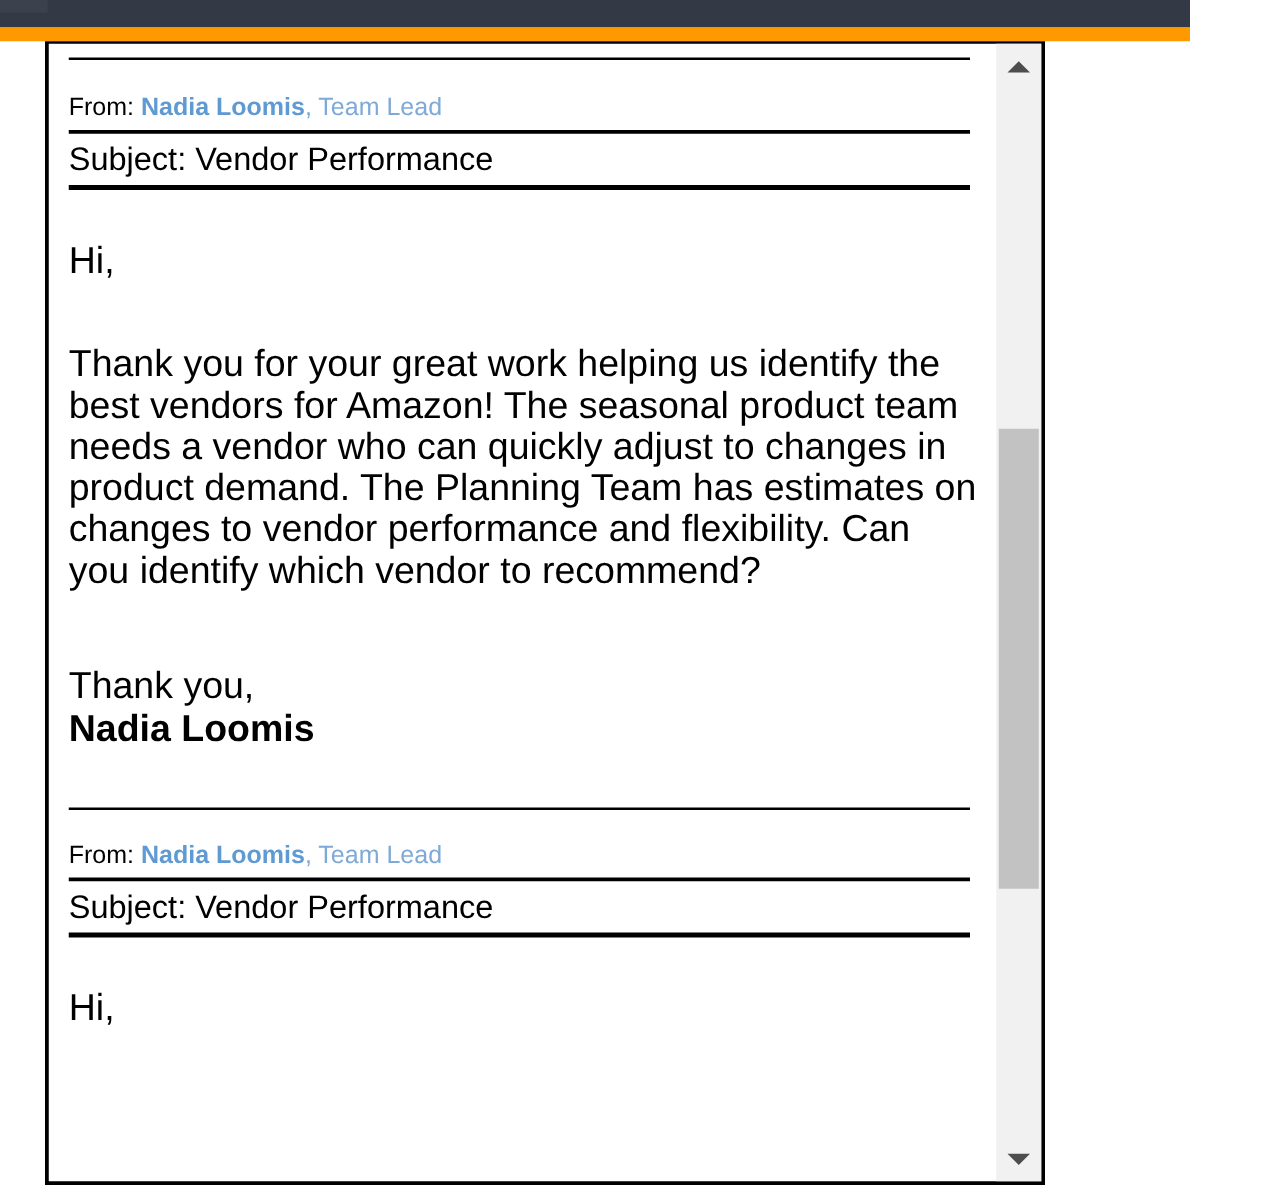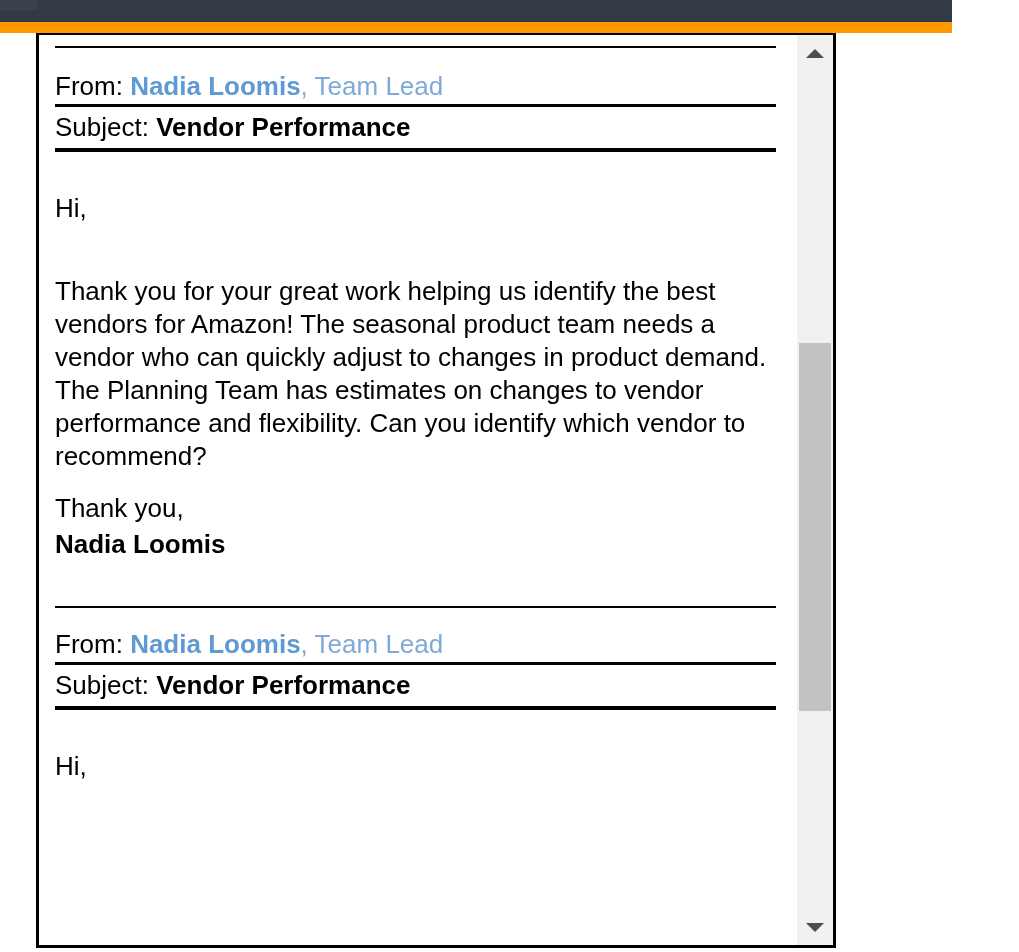--- a/index.html
+++ b/index.html
@@ -40,31 +40,31 @@
     overflow: hidden;
     color: #000000;
   }
   .rule { border: 0; background: #000; width: 721px; }
   .rule-thin  { height: 2px; }
   .rule-med   { height: 3px; }
   .rule-thick { height: 4px; }
   .rule-top    { margin-top: 11px; }
   .rule-sep    { margin-top: 43px; }
 
-  .hdr-from    { font-size: 26px; line-height: 36px; margin-top: 20px; white-space: nowrap; }
+  .hdr-from    { font-size: 20px; line-height: 36px; margin-top: 20px; white-space: nowrap; }
   .hdr-from-2  { margin-top: 18px; }
   .hdr-subject { font-size: 26px; line-height: 41px; white-space: nowrap; }
   .sender-name { font-weight: bold; color: #5f9ad2; text-decoration: none; }
   .sender-role { color: #7fa9d6; }
-  .subject-text { font-weight: bold; }
+  .subject-text { font-weight: normal; }
 
-  .body-text { font-size: 26px; line-height: 33px; max-width: 726px; }
+  .body-text { font-size: 30px; line-height: 33px; max-width: 726px; }
   .greeting  { margin-top: 40px; }
   .paragraph { margin-top: 50px; }
-  .closing   { margin-top: 19px; }
+  .closing   { margin-top: 59px; }
   .signature { font-weight: bold; line-height: 38px; }
 
   
   .scrollbar {
     position: absolute; top: 0; right: 0; bottom: 0;
     width: 36px;
     background: #f1f1f1;
   }
   .scroll-btn {
     position: absolute; left: 0; width: 36px; height: 36px;

